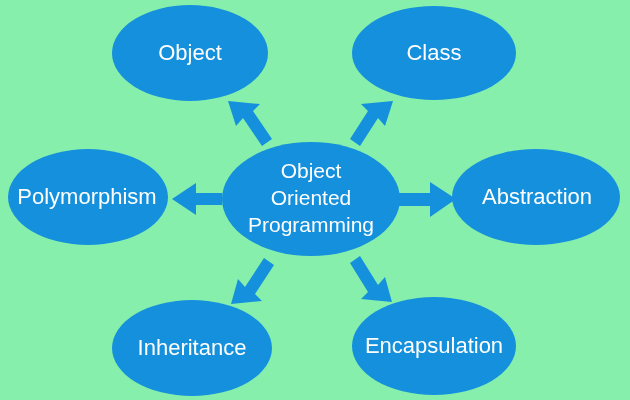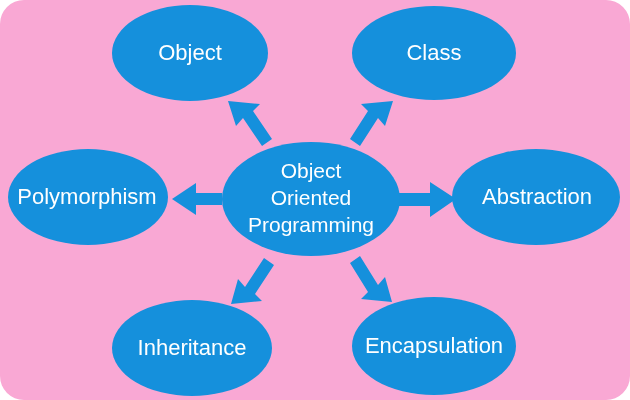--- a/index.html
+++ b/index.html
@@ -7,23 +7,22 @@
     padding: 0;
     background: #ffffff;
   }
   body {
     font-family: "Liberation Sans", sans-serif;
   }
   #diagram-canvas {
     position: relative;
     width: 630px;
     height: 400px;
-    background: #f9a8d4;
+    background: #86efac;
     overflow: hidden;
-    border-radius: 24px;
   }
   #diagram-svg {
     position: absolute;
     left: 0;
     top: 0;
     width: 630px;
     height: 400px;
     display: block;
   }
   .node-label {

